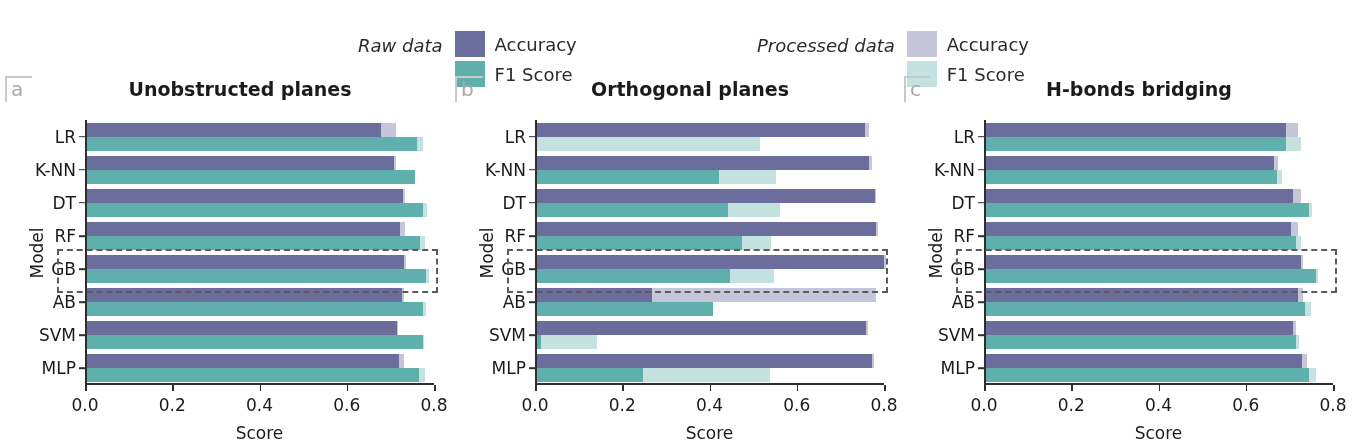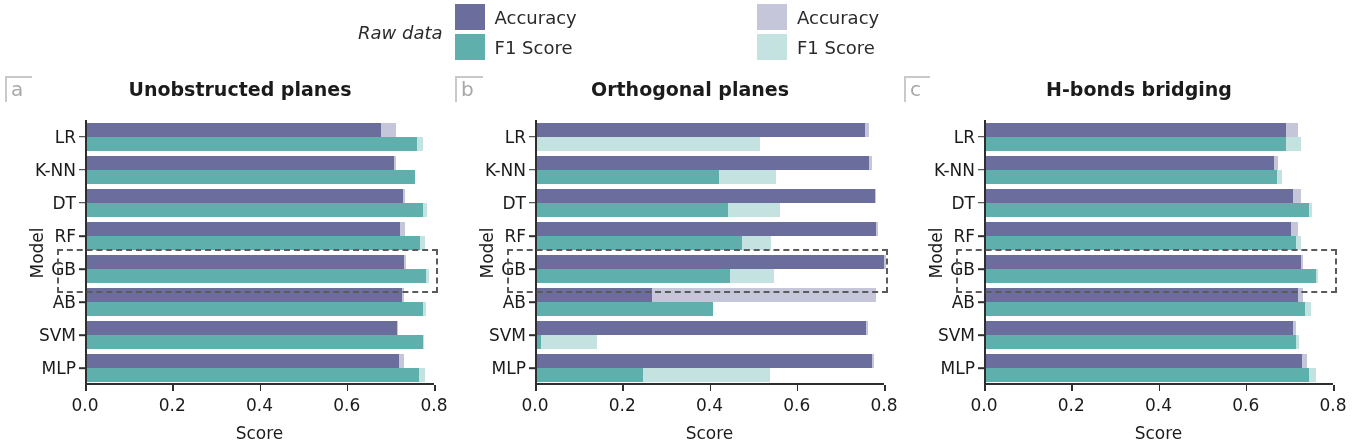--- a/index.html
+++ b/index.html
@@ -8,21 +8,21 @@
     font-family:"DejaVu Sans", sans-serif;
     color:#1a1a1a;overflow:hidden;position:relative;
   }
   .fig{position:absolute;inset:0;}
 
   
   .legend-block{position:absolute;display:flex;align-items:center;gap:12px;}
   .legend-group-label{
     font-size:18px;color:#2b2b2b;white-space:nowrap;font-style:italic;
   }
-  .legend-keys{display:flex;flex-direction:column;gap:4px;}
+  .legend-keys{display:flex;flex-direction:column;gap:4px;margin-top:27px;}
   .legend-row{display:flex;align-items:center;gap:10px;height:26px;}
   .legend-swatch{width:30px;height:26px;display:block;}
   .legend-text{font-size:18px;color:#2b2b2b;white-space:nowrap;}
 
   
   .panel{position:absolute;top:0;height:447px;}
   .panel-tag{
     position:absolute;font-size:20px;color:#a8a8a8;
     border-left:2px solid #c9c9c9;border-top:2px solid #c9c9c9;
     padding:1px 9px 2px 4px;line-height:1.05;
@@ -79,20 +79,21 @@
         <span class="legend-text">Accuracy</span>
       </div>
       <div class="legend-row">
         <span class="legend-swatch" style="background:#5fb0ad"></span>
         <span class="legend-text">F1 Score</span>
       </div>
     </div>
   </div>
 
   <div class="legend-block" id="legend-processed" style="left:757px;top:4px;">
+    <span class="legend-group-label">Processed data</span>
     <div class="legend-keys">
       <div class="legend-row">
         <span class="legend-swatch" style="background:#c5c6da"></span>
         <span class="legend-text">Accuracy</span>
       </div>
       <div class="legend-row">
         <span class="legend-swatch" style="background:#c3e2e0"></span>
         <span class="legend-text">F1 Score</span>
       </div>
     </div>

